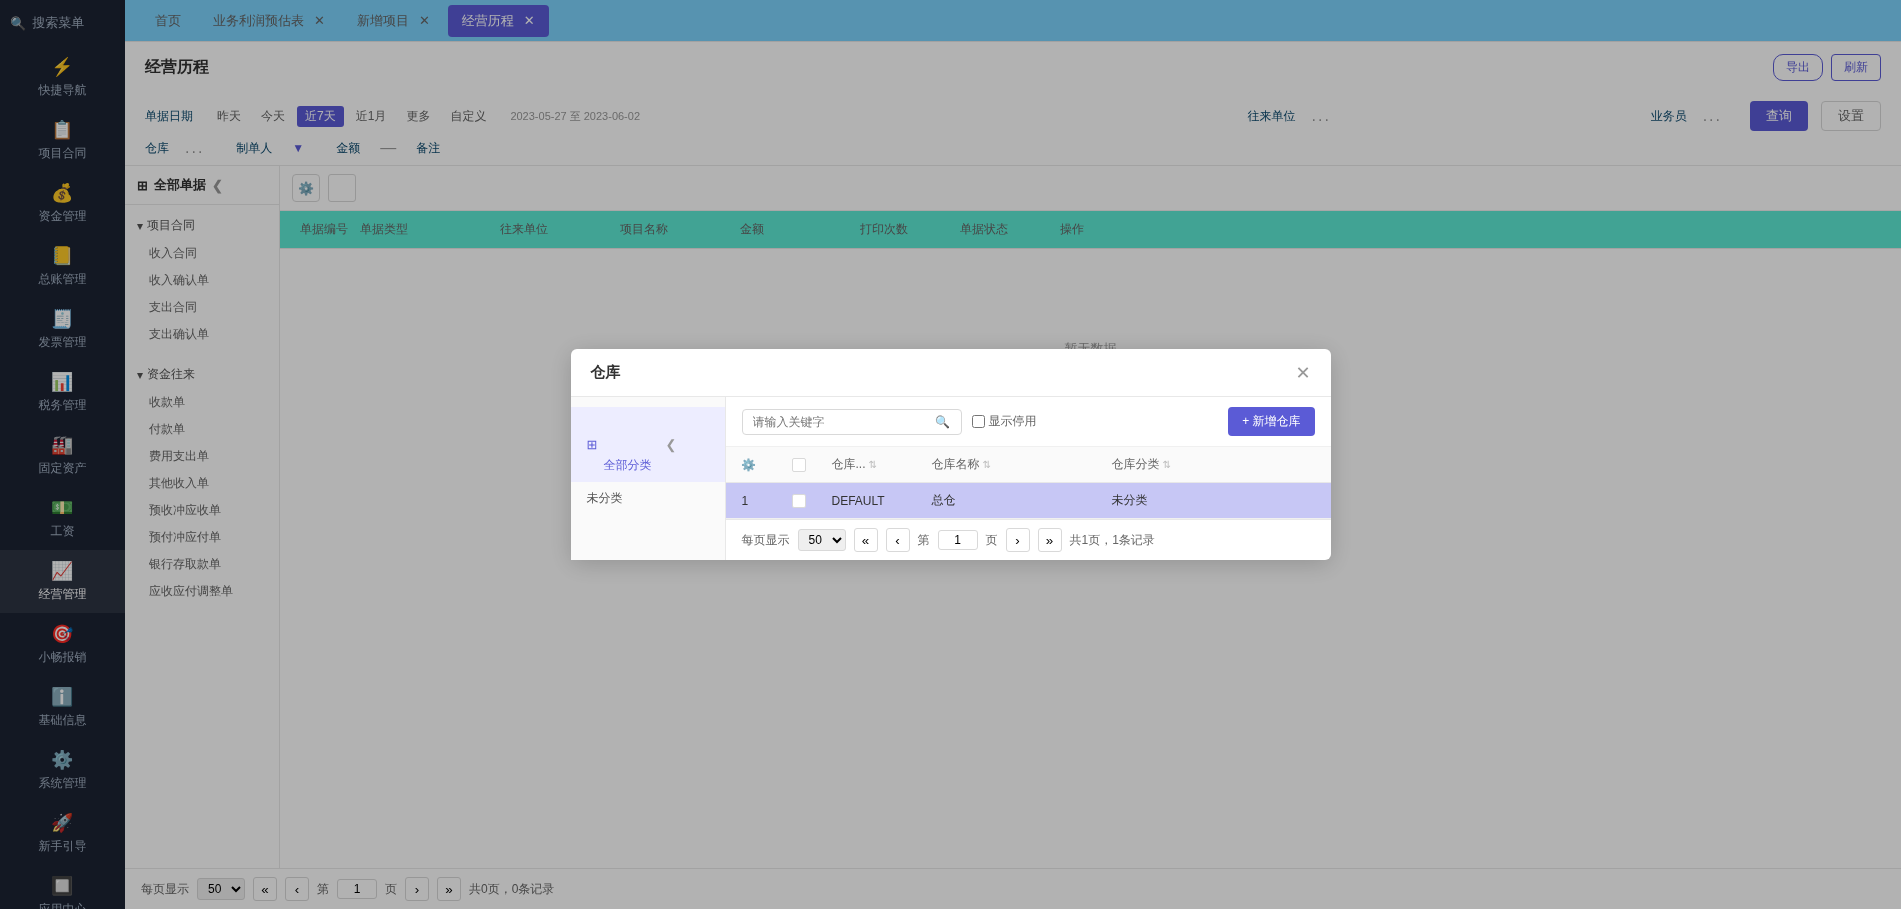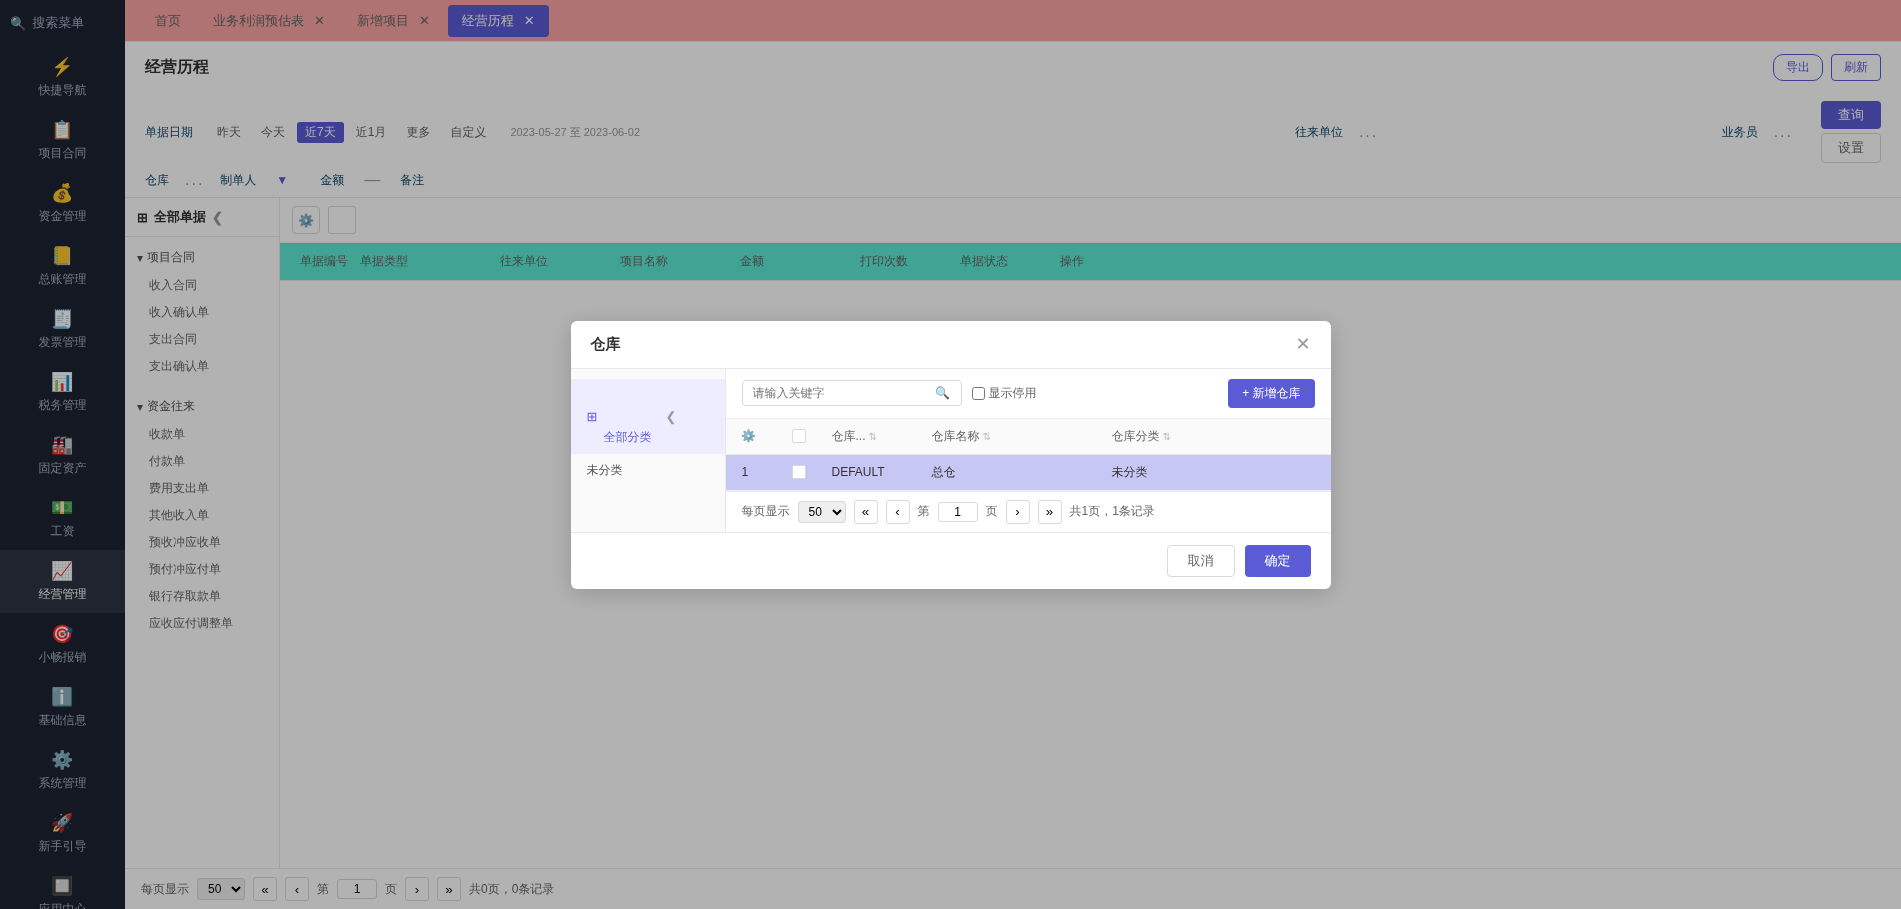--- a/index.html
+++ b/index.html
@@ -18,21 +18,21 @@
     .sidebar-item.active { color: #fff; background: rgba(255,255,255,0.08); }
     .sidebar-item .icon { font-size: 18px; }
 
     
     .main {
       margin-left: 125px; height: 100%; display: flex; flex-direction: column;
     }
 
     
     .tab-bar {
-      background: #fca5a5; display: flex; align-items: center; border-bottom: 1px solid #e8e8e8; padding: 0 16px; height: 42px; gap: 4px;
+      background: #7dd3fc; display: flex; align-items: center; border-bottom: 1px solid #e8e8e8; padding: 0 16px; height: 42px; gap: 4px;
     }
     .tab {
       padding: 0 14px; height: 32px; display: flex; align-items: center; gap: 6px; cursor: pointer; font-size: 13px; color: #666; border-radius: 4px 4px 0 0; white-space: nowrap;
     }
     .tab.active { background: #5b5bd6; color: #fff; border-radius: 4px; }
     .tab-close-btn { cursor: pointer; margin-left: 4px; }
 
     
     .page-header {
       background: #fff; padding: 12px 20px 0; border-bottom: 1px solid #e8e8e8;
@@ -253,29 +253,29 @@
             <button class="date-btn">更多</button>
             <button class="date-btn">自定义</button>
           </div>
         <span class="date-range">2023-05-27 至 2023-06-02</span>
         <span style="flex:1"></span>
         <span class="filter-label">往来单位</span>
         <span class="filter-dots">...</span>
         <span style="flex:0.5"></span>
         <span class="filter-label">业务员</span>
         <span class="filter-dots">...</span>
-        <div style="display:flex;flex-direction:column;gap:4px;margin-left:12px">
+        <div style="display:flex;flex-direction:row;gap:13px;margin-left:12px">
           <button class="btn-query">查询</button>
           <button class="btn-set">设置</button>
         </div>
       </div>
       <div class="filter-row2">
         <span class="filter-label">仓库</span>
         <span class="filter-dots">...</span>
-        <span style="" class="filter-label">制单人</span>
+        <span style="margin-left:16px;" class="filter-label">制单人</span>
         <span style="margin-left:4px;color:#5b5bd6;cursor:pointer;font-size:12px;">▼</span>
         <span style="margin-left:16px;" class="filter-label">金额</span>
         <span style="margin-left:4px;color:#999;font-size:16px;">—</span>
         <span style="margin-left:4px;" class="filter-label">备注</span>
       </div>
     </div>
   </div>
 
   <div class="content-area">
 
@@ -424,18 +424,14 @@
           <span>第</span>
           <input class="page-input" value="1" style="">
           <span>页</span>
           <button class="page-nav-btn">›</button>
           <button class="page-nav-btn">»</button>
           <span>共1页，1条记录</span>
         </div>
       </div>
     </div>
 
-    <div class="modal-actions">
-      <button class="btn-cancel">取消</button>
-      <button class="btn-confirm">确定</button>
-    </div>
   </div>
 </div>
 
 </body></html>

